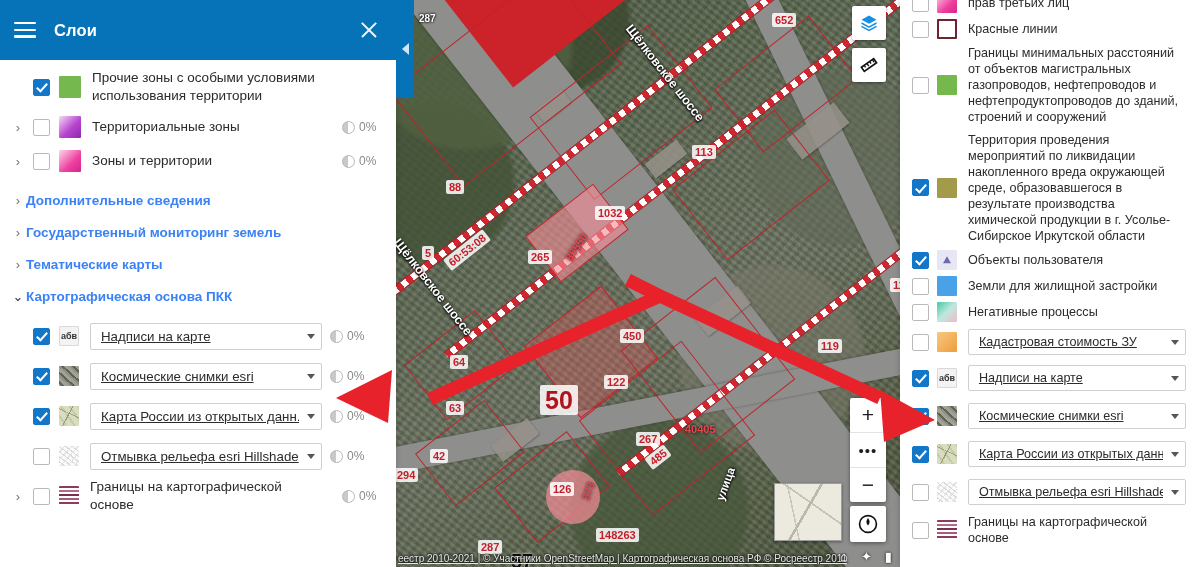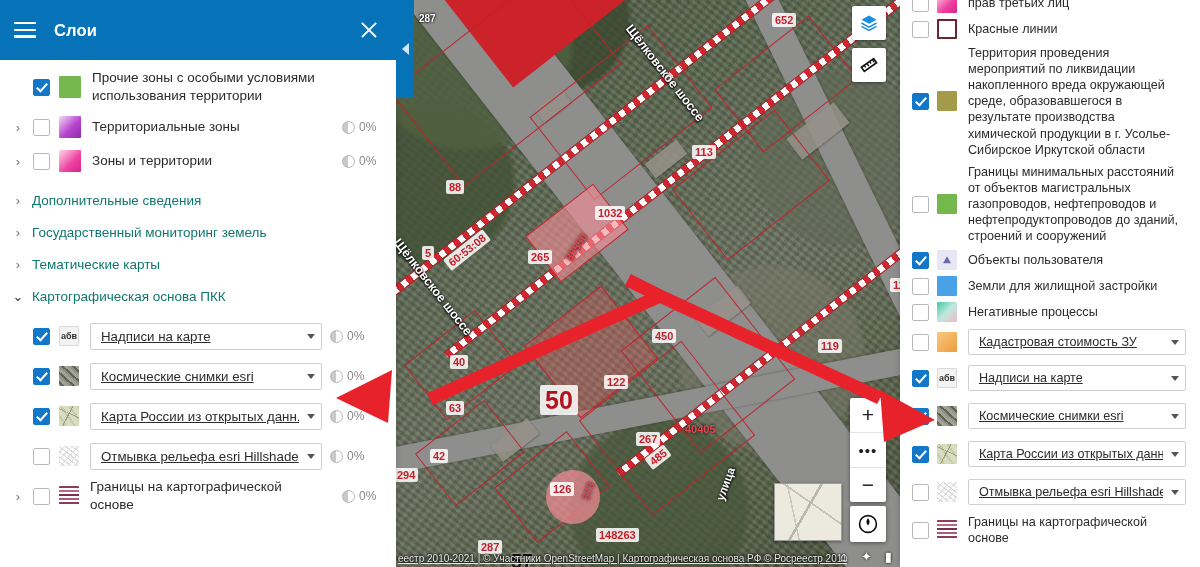--- a/index.html
+++ b/index.html
@@ -117,21 +117,21 @@
   }
   .sw-lines{
     background:repeating-linear-gradient(to bottom,
       #8d3b5e 0 2px,#fff 2px 4px,#b06c88 4px 6px,#fff 6px 8px,#7d2f50 8px 10px,#fff 10px 12px,#a85c7c 12px 14px,#fff 14px 16px);
   }
 
   .label{
     font-size:13.5px;color:#2b2b2b;line-height:1.32;flex:1 1 auto;padding-right:6px;
   }
   .group-label{
-    font-size:13.5px;color:#0f766e;font-weight:normal;margin-left:6px;
+    font-size:13.5px;color:#3b82f6;font-weight:bold;
   }
   .group-row{padding-left:10px;min-height:32px;}
 
   .select{
     flex:1 1 auto;height:27px;border:1px solid #cfcfcf;background:#fff;border-radius:2px;
     display:flex;align-items:center;padding:0 6px 0 10px;box-sizing:border-box;
     font-size:13.3px;color:#2b2b2b;cursor:pointer;max-width:232px;position:relative;
   }
   .select .sel-text{flex:1 1 auto;white-space:nowrap;overflow:hidden;text-decoration:underline;}
   .caret{
@@ -318,23 +318,23 @@
     <div class="plabel white" style="left:20px;top:12px;font-size:10px;">287</div>
     <div class="plabel" style="left:376px;top:13px;">652</div>
     <div class="plabel" style="left:296px;top:145px;">113</div>
     <div class="plabel" style="left:50px;top:180px;">88</div>
     <div class="plabel" style="left:199px;top:206px;">1032</div>
     <div class="plabel" style="left:26px;top:246px;">5</div>
     <div class="plabel" style="left:46px;top:243px;transform:rotate(-38deg);font-size:11px;">60:53:08</div>
     <div class="plabel" style="left:132px;top:250px;">265</div>
     <div class="plabel plain" style="left:162px;top:240px;transform:rotate(-56deg);">85550</div>
     <div class="plabel" style="left:494px;top:278px;">118</div>
-    <div class="plabel" style="left:256px;top:329px;">450</div>
+    <div class="plabel" style="left:224px;top:329px;">450</div>
     <div class="plabel" style="left:422px;top:339px;">119</div>
-    <div class="plabel" style="left:54px;top:355px;">40</div>
+    <div class="plabel" style="left:54px;top:355px;">64</div>
     <div class="plabel" style="left:208px;top:375px;">122</div>
     <div class="plabel big" style="left:144px;top:385px;">50</div>
     <div class="plabel" style="left:50px;top:401px;">63</div>
     <div class="plabel" style="left:240px;top:432px;">267</div>
     <div class="plabel plain" style="left:286px;top:422px;">40405</div>
     <div class="plabel" style="left:34px;top:449px;">42</div>
     <div class="plabel" style="left:-2px;top:468px;">294</div>
     <div class="plabel" style="left:154px;top:482px;">126</div>
     <div class="plabel plain" style="left:180px;top:484px;transform:rotate(-70deg);">373</div>
     <div class="plabel" style="left:250px;top:450px;transform:rotate(-38deg);">485</div>
@@ -528,29 +528,29 @@
       <span class="label">прав третьих лиц</span>
     </div>
 
     <div class="rrow">
       <span class="cb"></span>
       <span class="swatch sm sw-outline"></span>
       <span class="label">Красные линии</span>
     </div>
 
     <div class="rrow">
+      <span class="cb"></span>
+      <span class="swatch sm sw-green"></span>
+      <span class="label">Границы минимальных расстояний от объектов магистральных газопроводов, нефтепроводов и нефтепродуктопроводов до зданий, строений и сооружений</span>
+    </div>
+
+    <div class="rrow">
       <span class="cb on"></span>
       <span class="swatch sm sw-olive"></span>
       <span class="label">Территория проведения мероприятий по ликвидации накопленного вреда окружающей среде, образовавшегося в результате производства химической продукции в г. Усолье-Сибирское Иркутской области</span>
-    </div>
-
-    <div class="rrow">
-      <span class="cb"></span>
-      <span class="swatch sm sw-green"></span>
-      <span class="label">Границы минимальных расстояний от объектов магистральных газопроводов, нефтепроводов и нефтепродуктопроводов до зданий, строений и сооружений</span>
     </div>
 
     <div class="rrow">
       <span class="cb on"></span>
       <span class="swatch sm sw-userobj"></span>
       <span class="label">Объекты пользователя</span>
     </div>
 
     <div class="rrow">
       <span class="cb"></span>

